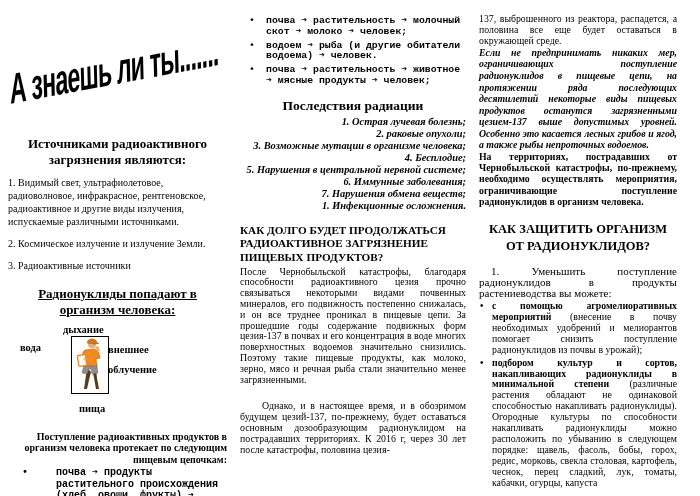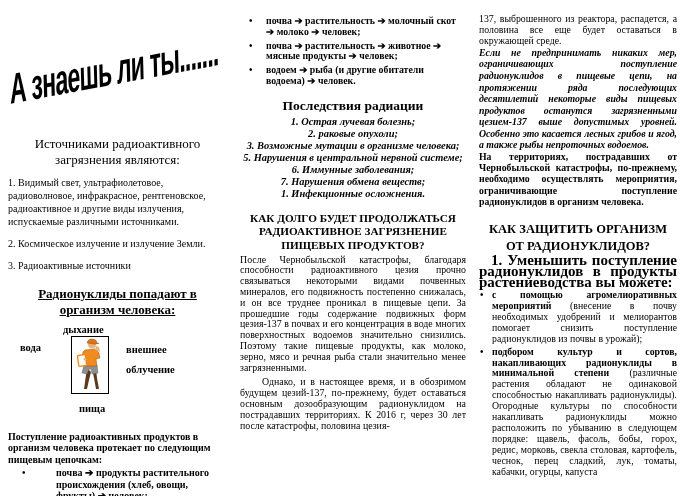--- a/index.html
+++ b/index.html
@@ -15,61 +15,61 @@
 
   
   .title-wrap { position:relative; height:132px; }
   .brochure-title {
     position:absolute; left:2px; top:74px; white-space:nowrap;
     transform: rotate(-10.5deg) skewX(-9deg) scale(0.84,1.5);
     transform-origin:0 50%;
     font-family:"Liberation Sans","DejaVu Sans",sans-serif;
     font-weight:bold; font-size:28px; letter-spacing:-1px;
   }
-  .l-h { text-align:center; font-weight:normal; font-size:13px; line-height:15.5px; margin:4px 6px 0; }
+  .l-h { text-align:center; font-weight:bold; font-size:13px; line-height:15.5px; margin:4px 6px 0; }
   .src-list { margin-top:9px; font-size:10px; line-height:13px; }
   .src-item + .src-item { margin-top:9px; }
   .l-h2 { text-align:center; font-weight:bold; font-size:13px; line-height:16px; margin:14px 4px 0;text-decoration:underline; }
 
   .diagram { position:relative; height:97px; margin-top:4px; }
   .dlbl { position:absolute; font-weight:bold; font-size:10.5px; line-height:12px; }
   .dlbl-top    { left:55px;  top:2px; }
   .dlbl-left   { left:12px;  top:20px;font-family:Liberation Serif, serif; }
-  .dlbl-right  { left:118px; top:18px; line-height:20px; }
+  .dlbl-right  { left:100px; top:18px; line-height:20px; }
   .dlbl-bottom { left:71px;  top:81px; }
   .fig-box {
     position:absolute; left:63px; top:14px; width:38px; height:58px;
     border:1px solid #000; background:#fff; display:flex; align-items:center; justify-content:center;
   }
-  .chains-intro { font-weight:bold; font-size:10px; line-height:11.4px; margin-top:12px; text-align:left; }
+  .chains-intro { font-weight:bold; font-size:10px; line-height:11.4px; margin-top:12px; text-align:right; }
   .chain-bullet { position:relative; padding-left:48px; font-weight:bold; font-size:10px; line-height:11.4px; margin-top:2px; }
   .chain-bullet::before { content:"\2022"; position:absolute; left:14px; }
 
   
   .m-bullet { position:relative; padding-left:26px; padding-right:2px; font-weight:bold; font-size:9.8px; line-height:10.8px; margin-top:3px; }
   .m-bullet::before { content:"\2022"; position:absolute; left:9px; }
   .m-bullet:first-child { margin-top:16px; }
   .m-h { text-align:center; font-weight:bold; font-size:13.5px; line-height:16px; margin-top:11px; }
   .cons-list { margin-top:2px; }
-  .cons-item { text-align:center; font-weight:bold; font-style:italic; font-size:10.4px; line-height:12px; }
-  .m-caps { text-align:center; font-weight:bold; font-size:11.2px; line-height:13.6px; margin-top:12px; }
+  .cons-item { text-align:right; font-weight:bold; font-style:italic; font-size:10.4px; line-height:12px; }
+  .m-caps { text-align:left; font-weight:bold; font-size:11.2px; line-height:13.6px; margin-top:12px; }
   .m-p  { text-align:justify; font-size:9.9px; line-height:10.8px; margin-top:2px; }
-  .m-p2 { text-indent:22px; margin-top:4px; }
+  .m-p2 { text-indent:22px; margin-top:16px; }
 
   
   .r-p  { text-align:justify; font-size:9.8px; line-height:10.9px; }
   .r-p1 { margin-top:14px; }
   .r-p2 { font-weight:bold; font-style:italic; line-height:11.6px; }
   .r-p3 { font-weight:bold; line-height:11.2px; }
   .r-caps { text-align:center; font-weight:bold; font-size:12.5px; line-height:17px; margin-top:14px; }
-  .r-intro { font-weight:bold; text-align:justify; text-indent:12px; font-size:15px; line-height:11px; }
+  .r-intro { font-weight:normal; text-align:justify; text-indent:12px; font-size:11px; line-height:11px; margin-top:11px; }
   .r-bullet { position:relative; padding-left:13px; text-align:justify; font-size:9.8px; line-height:10.9px; margin-top:2px; }
   .r-bullet::before { content:"\2022"; position:absolute; left:1px; font-weight:bold; }
 
-  .arrowed { font-family:Liberation Serif, serif; }
+  .arrowed { font-family:Liberation Mono, monospace; }
 </style>
 </head>
 <body>
 
 <div class="page">
 
   <div class="col col-left">
     <div class="title-wrap">
       <div class="brochure-title">А знаешь ли ты.......</div>
     </div>
@@ -115,29 +115,30 @@
         </svg>
       </div>
     </div>
 
     <p class="chains-intro">Поступление радиоактивных продуктов в организм человека протекает по следующим пищевым цепочкам:</p>
     <div class="chain-bullet arrowed">почва ➔ продукты растительного происхождения (хлеб, овощи, фрукты) ➔ человек;</div>
   </div>
 
   <div class="col col-mid">
     <div class="m-bullet arrowed">почва ➔ растительность ➔ молочный скот ➔ молоко ➔ человек;</div>
+    <div class="m-bullet arrowed">водоем ➔ рыба (и другие обитатели водоема) ➔ человек.</div>
     <div class="m-bullet arrowed">почва ➔ растительность ➔ животное ➔ мясные продукты ➔ человек;</div>
-    <div class="m-bullet arrowed">водоем ➔ рыба (и другие обитатели водоема) ➔ человек.</div>
 
     <div class="m-h">Последствия радиации</div>
 
     <div class="cons-list">
       <div class="cons-item">1. Острая лучевая болезнь;</div>
       <div class="cons-item">2. раковые опухоли;</div>
       <div class="cons-item">3. Возможные мутации в организме человека;</div>
+      <div class="cons-item">4. Бесплодие;</div>
       <div class="cons-item">5. Нарушения  в центральной нервной системе;</div>
       <div class="cons-item">6. Иммунные заболевания;</div>
       <div class="cons-item">7. Нарушения обмена веществ;</div>
       <div class="cons-item">1. Инфекционные осложнения.</div>
     </div>
 
     <div class="m-caps">КАК ДОЛГО БУДЕТ ПРОДОЛЖАТЬСЯ РАДИОАКТИВНОЕ ЗАГРЯЗНЕНИЕ ПИЩЕВЫХ ПРОДУКТОВ?</div>
     <p class="m-p">После Чернобыльской катастрофы, благодаря способности радиоактивного цезия прочно связываться некоторыми видами почвенных минералов, его подвижность постепенно снижалась, и он все труднее проникал в пищевые цепи. За прошедшие годы содержание подвижных форм цезия-137 в почвах и его концентрация в воде многих поверхностных водоемов значительно снизились. Поэтому такие пищевые продукты, как молоко, зерно, мясо и речная рыба стали значительно менее загрязненными.</p>
     <p class="m-p m-p2">Однако, и в настоящее время, и в обозримом будущем цезий-137, по-прежнему, будет оставаться основным дозообразующим радионуклидом на пострадавших территориях. К 2016 г, через 30 лет после катастрофы, половина цезия-</p>
   </div>

